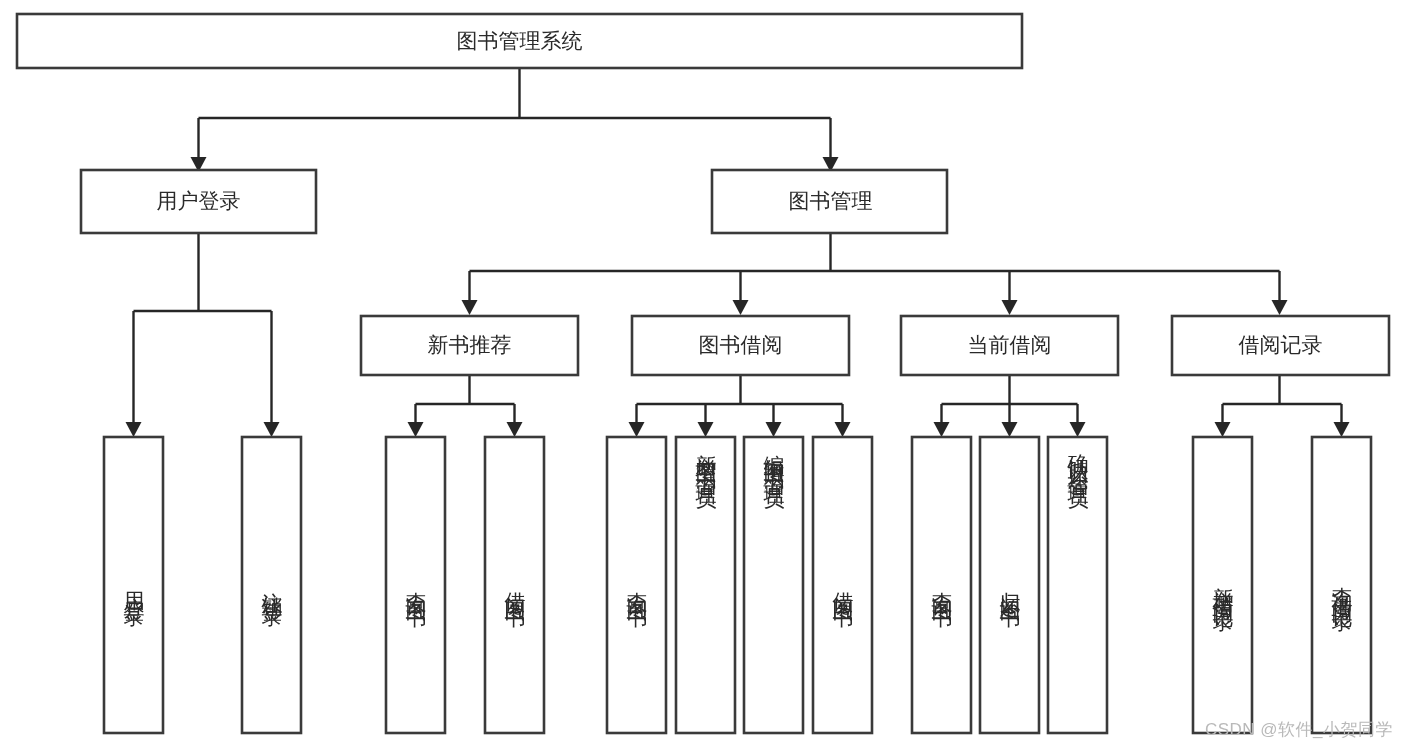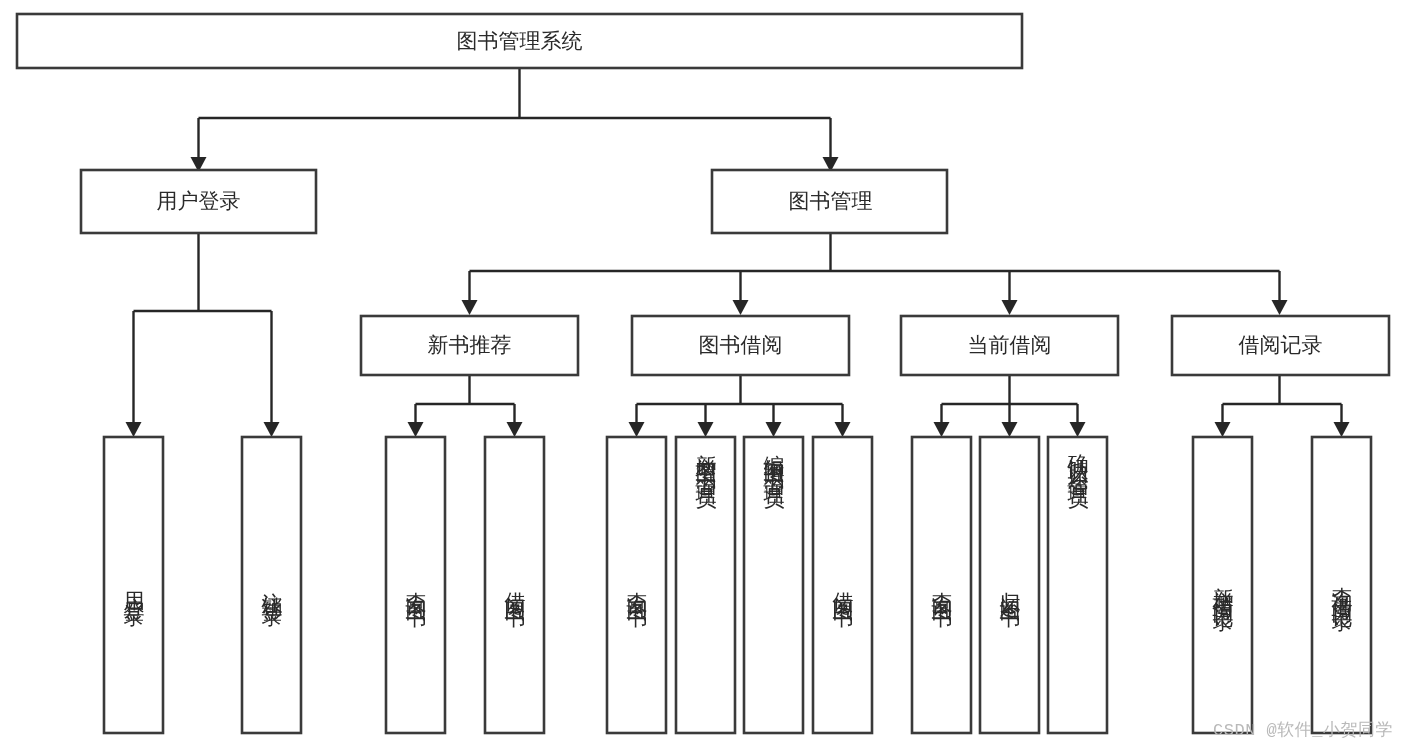--- a/index.html
+++ b/index.html
@@ -48,21 +48,21 @@
     font-size: 21px;
     text-anchor: middle;
     dominant-baseline: middle;
   }
   .watermark {
     position: absolute;
     right: 12px;
     bottom: 6px;
     color: #b9b9b9;
     font-size: 17px;
-    font-family: Liberation Mono, monospace;
+    font-family: Liberation Sans, sans-serif;
     letter-spacing: 0.5px;
     white-space: nowrap;
     user-select: none;
   }
   .vlabel-wrap {
     position: absolute;
     display: flex;
     align-items: center;
     justify-content: center;
     pointer-events: none;

